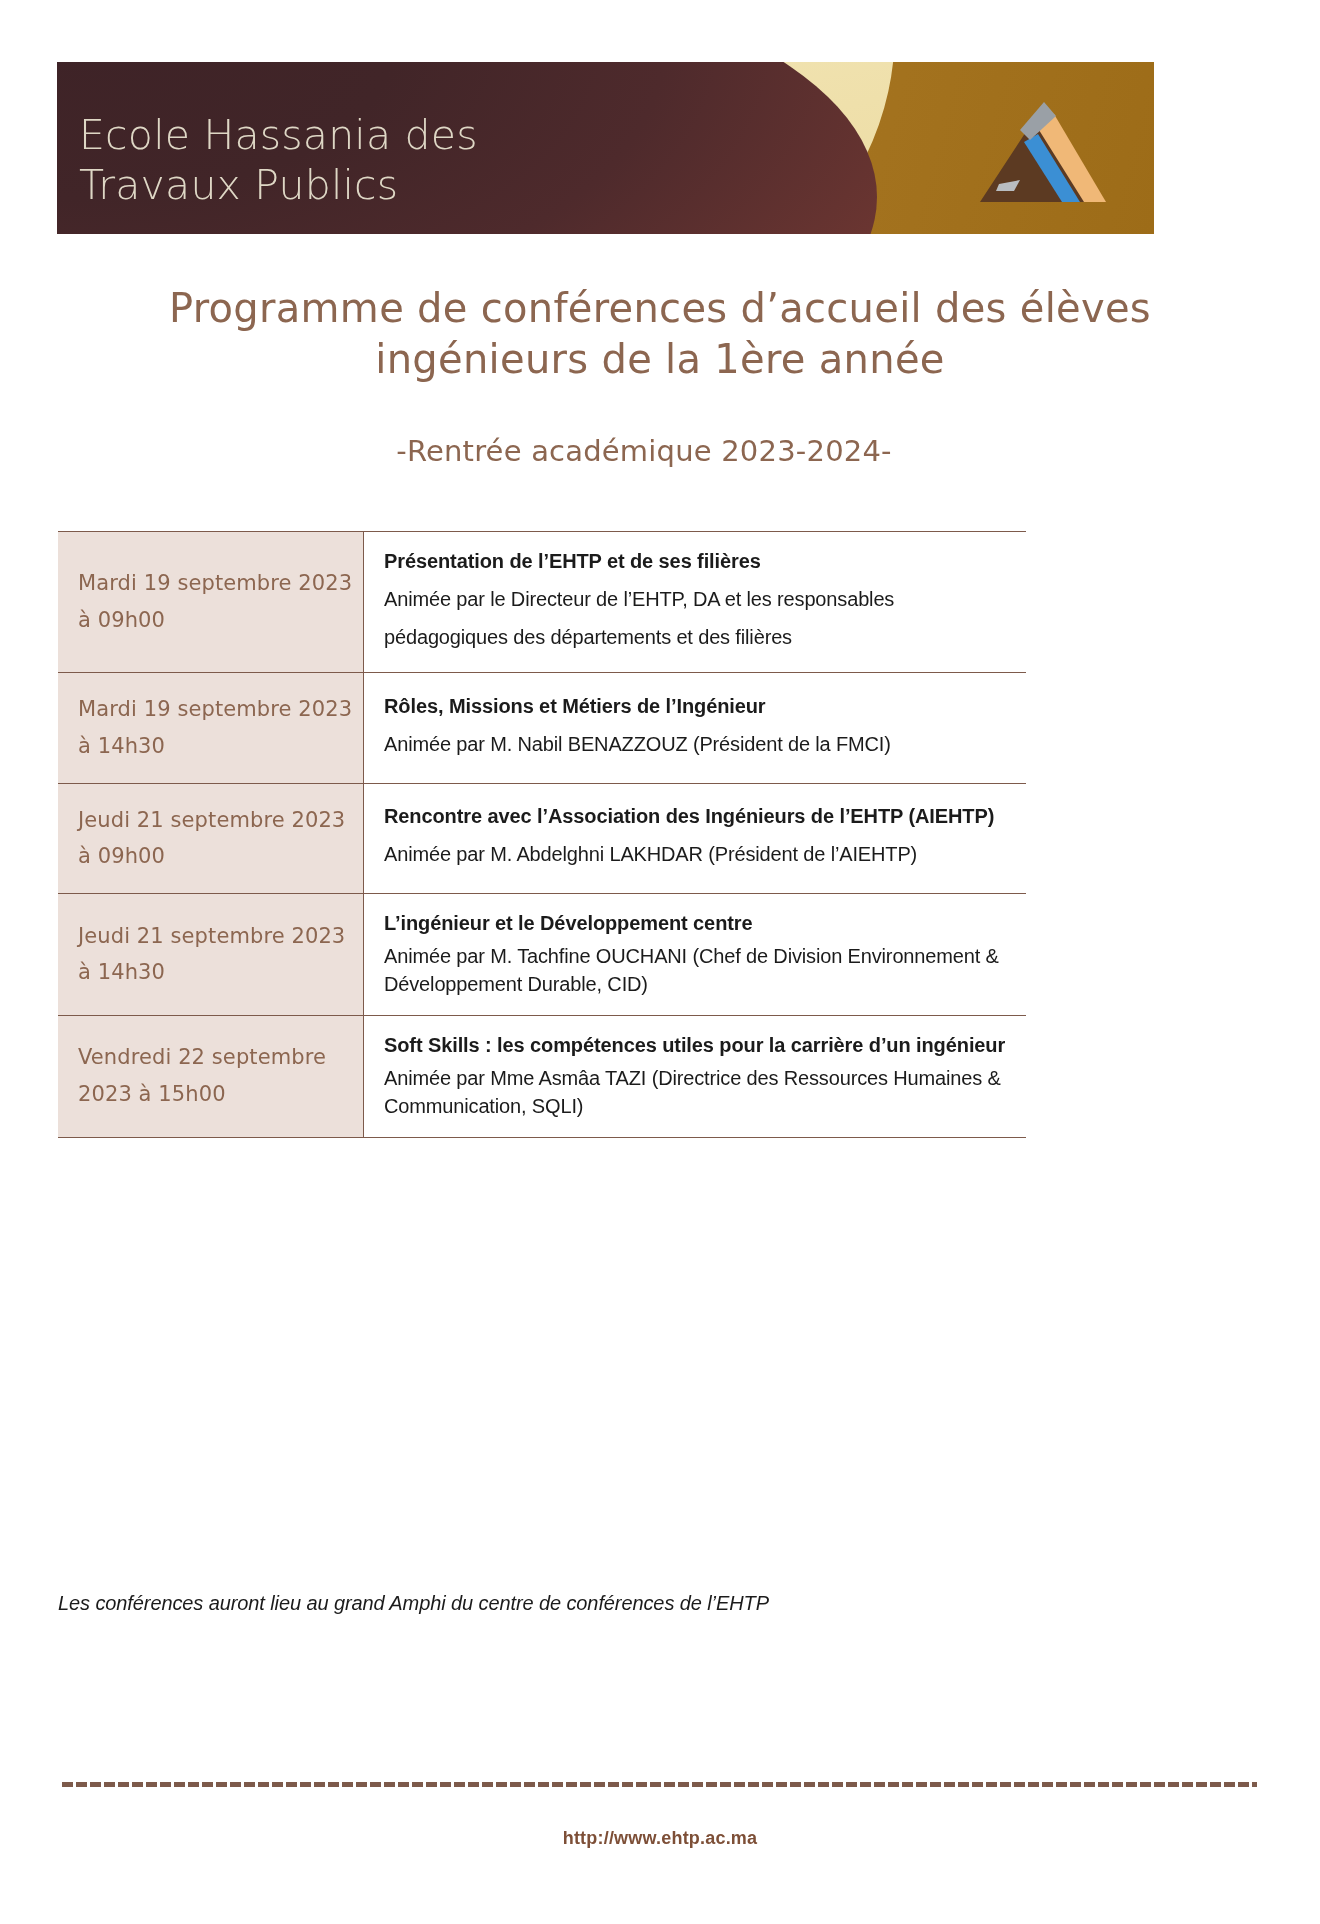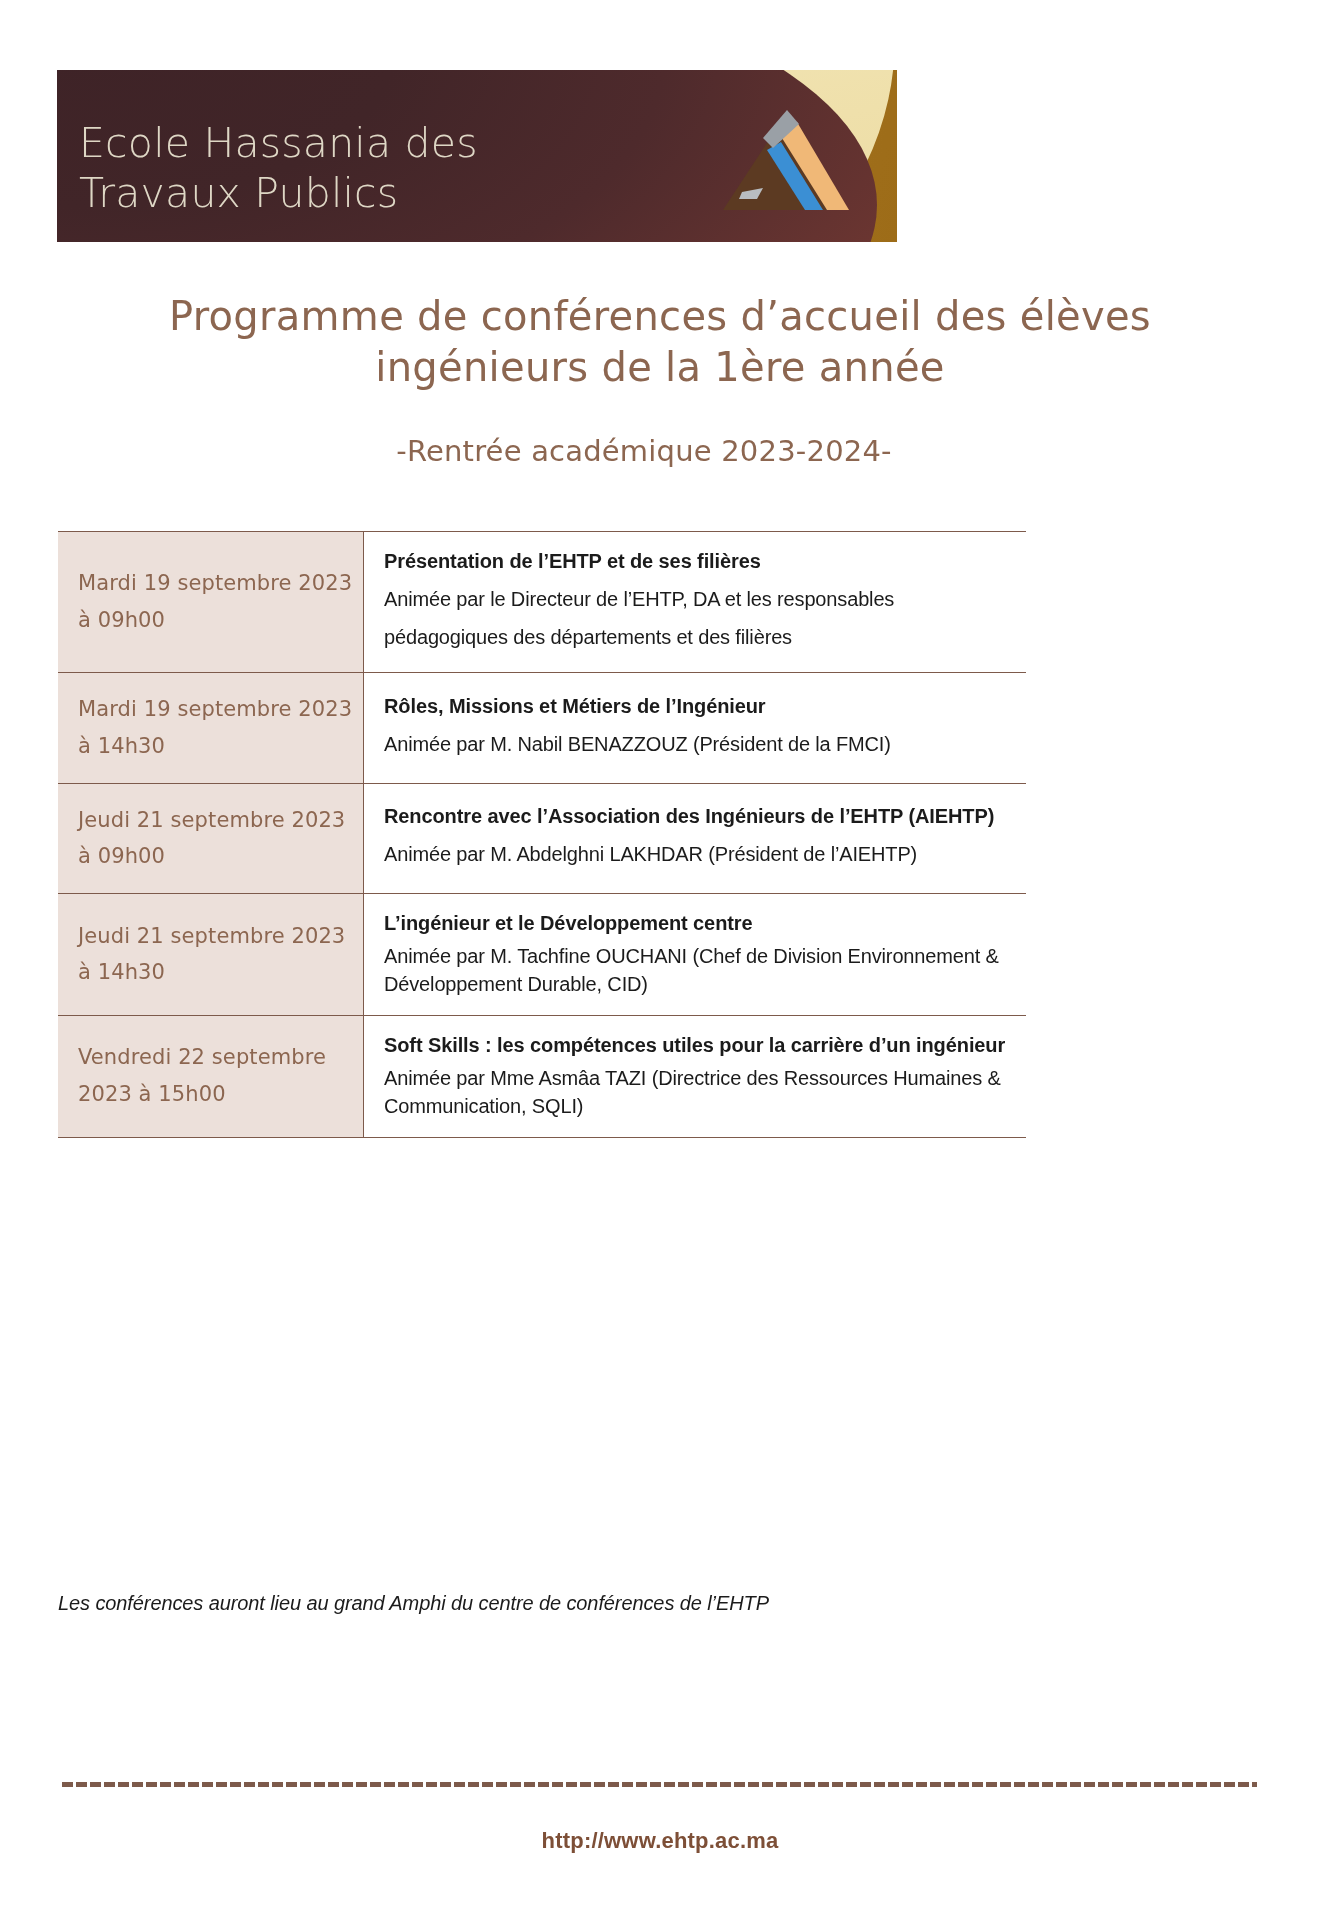--- a/index.html
+++ b/index.html
@@ -14,22 +14,22 @@
     font-family: "Liberation Sans", sans-serif;
     color: #231f20;
     position: relative;
     overflow: hidden;
   }
 
   
   .banner {
     position: absolute;
     left: 57px;
-    top: 70px;
-    width: 840px;
+    top: 62px;
+    width: 1097px;
     height: 172px;
     overflow: hidden;
     background: linear-gradient(105deg,
         #b8963f 0%,
         #c49a3f 18%,
         #a9762a 42%,
         #a4731f 70%,
         #9d6c18 100%);
   }
   .banner-gold-tl {
@@ -87,21 +87,20 @@
     top: 283px;
     width: 1320px;
     text-align: center;
     color: #8c6650;
     font-size: 40px;
     line-height: 1.28;
     font-weight: 400;
     letter-spacing: 0.3px;
     font-family: "DejaVu Sans", sans-serif;
     white-space: pre-line;
-    margin-top: 8px;
   }
   .subtitle {
     position: absolute;
     left: 0;
     top: 434px;
     width: 1288px;
     text-align: center;
     color: #8c6650;
     font-size: 29px;
     font-weight: 400;
@@ -184,21 +183,21 @@
         #7d5a4b 0px, #7d5a4b 11px, #ffffff 11px, #ffffff 14px);
   }
   .footer-url {
     position: absolute;
     left: 0;
     top: 1828px;
     width: 1320px;
     text-align: center;
     font-family: "Liberation Sans", sans-serif;
     font-weight: bold;
-    font-size: 22px;
+    font-size: 18px;
     color: #7d4f37;
     letter-spacing: 0.2px;
   }
 </style>
 </head>
 <body>
 
 <div class="banner">
   <div class="banner-gold-tl"></div>
   <div class="banner-cream"></div>

